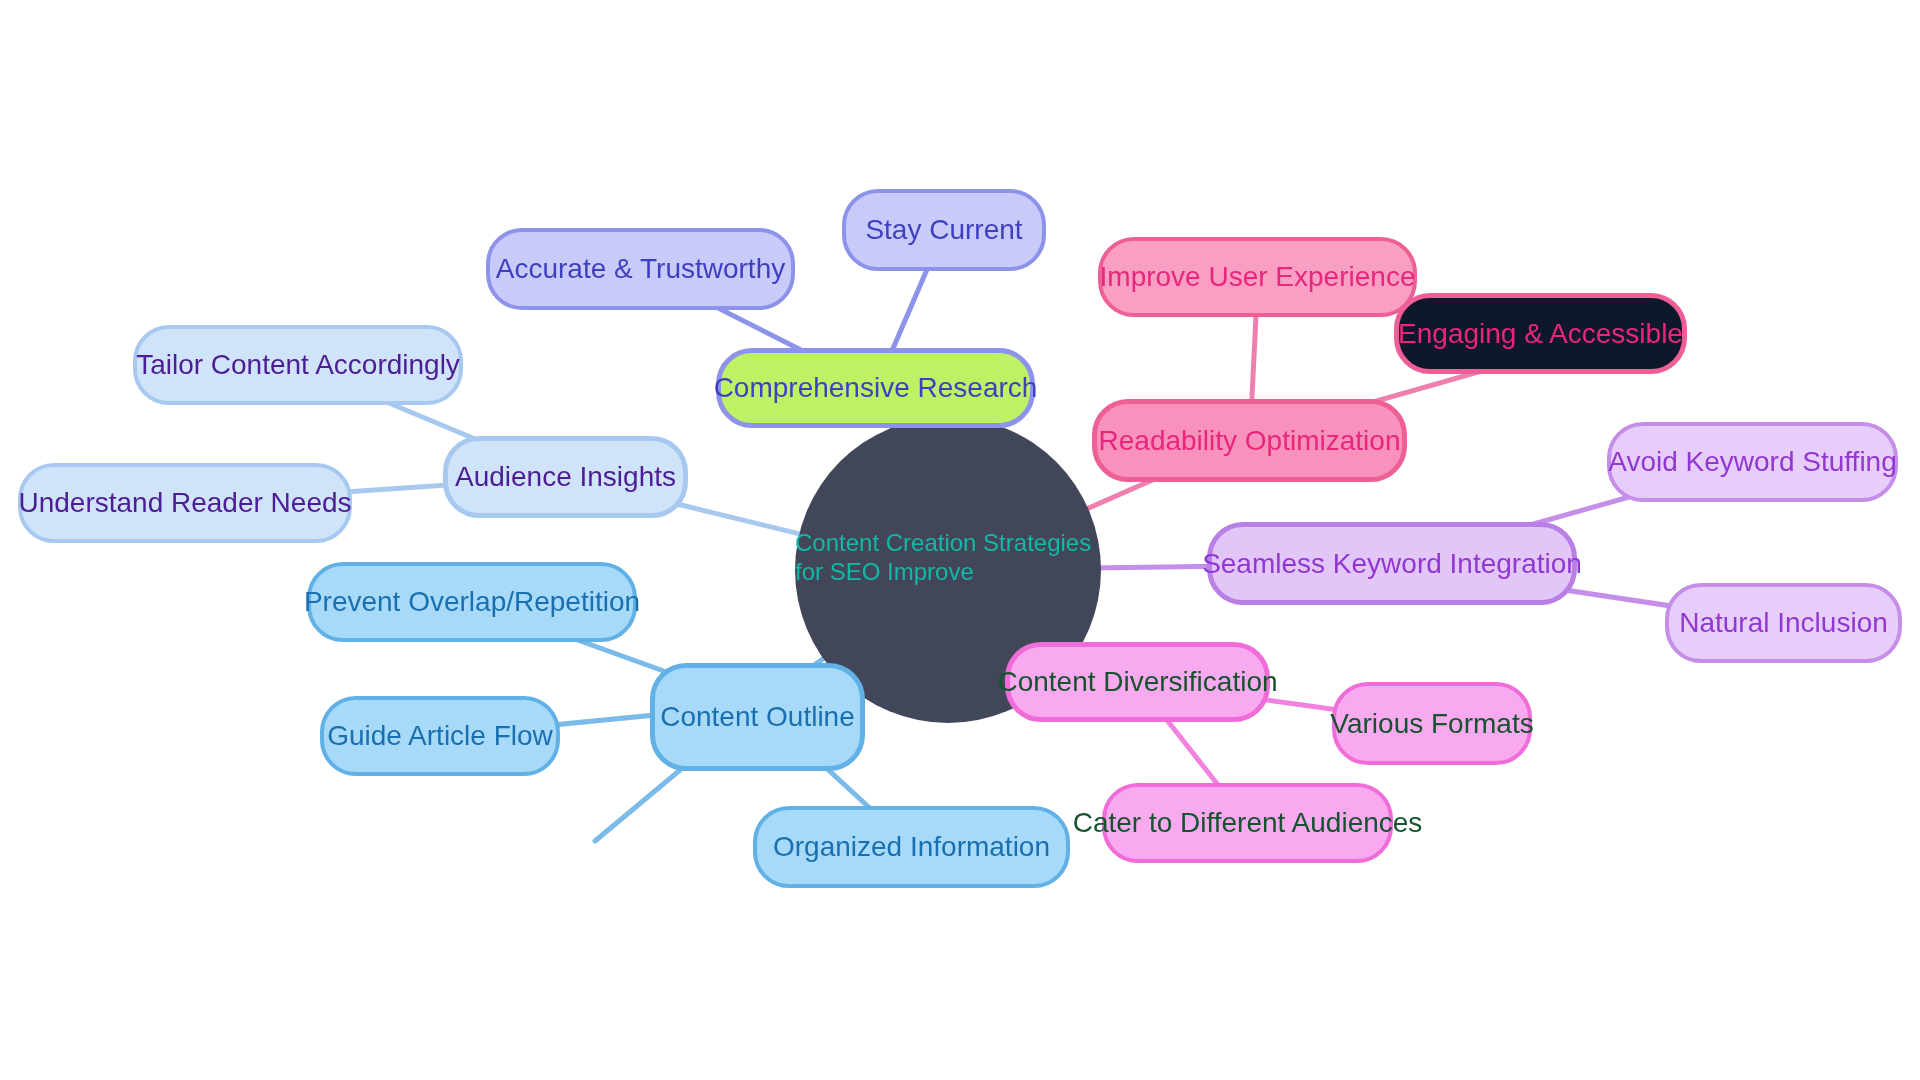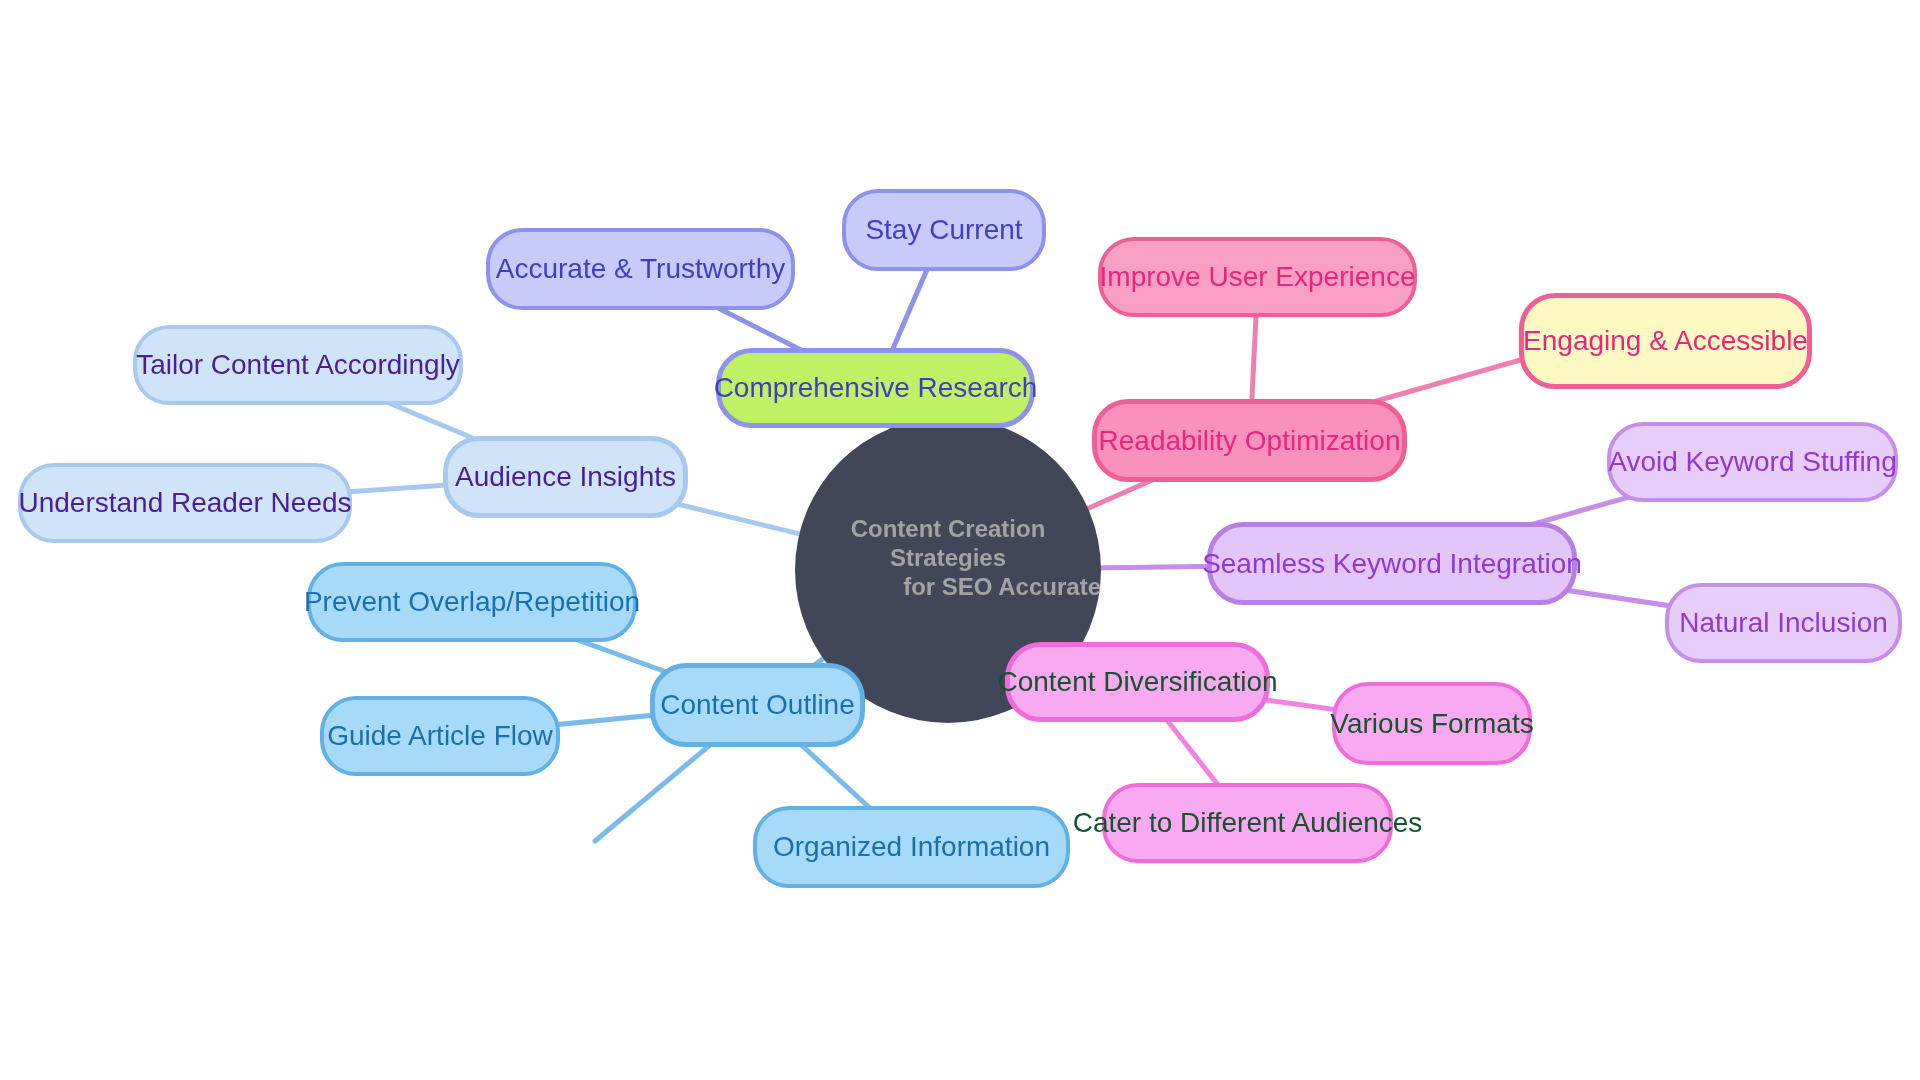--- a/index.html
+++ b/index.html
@@ -16,23 +16,23 @@
   .e-out  { stroke: #7bbbe9; }
   .e-read { stroke: #ef7fae; }
   .e-key  { stroke: #c48ee9; }
   .e-div  { stroke: #f182e0; }
 
   .center-circle {
     position: absolute; left: 795px; top: 417px;
     width: 306px; height: 306px; border-radius: 50%;
     background: #414659;
     display: flex; flex-direction: column;
-    align-items: flex-end; justify-content: center;
-    color: #a3a3a3; font-size: 24px; line-height: 29px;
-    text-align: center; padding-bottom: 26px; box-sizing: border-box; font-weight: bold;
+    align-items: flex-start; justify-content: center;
+    color: #14b8a6; font-size: 24px; line-height: 29px;
+    text-align: center; padding-bottom: 26px; box-sizing: border-box;
   }
 
   .node {
     position: absolute; box-sizing: border-box;
     display: flex; align-items: center; justify-content: center;
     text-align: center; border-radius: 36px;
     font-size: 28px; white-space: nowrap;
   }
   
   .f-res      { background: #c8cafa; border: 4px solid #8d92ea; color: #3f40bf; }
@@ -76,39 +76,39 @@
     <line class="e-key" x1="948" y1="570" x2="1392" y2="564"></line>
     <line class="e-key" x1="1392" y1="564" x2="1753" y2="462"></line>
     <line class="e-key" x1="1392" y1="564" x2="1784" y2="623"></line>
     <line class="e-div" x1="948" y1="570" x2="1137" y2="682"></line>
     <line class="e-div" x1="1137" y1="682" x2="1432" y2="723"></line>
     <line class="e-div" x1="1137" y1="682" x2="1248" y2="823"></line>
   </svg>
 
   <div class="center-circle">
     <div>Content Creation Strategies</div>
-    <div>for SEO Accurate</div>
+    <div>for SEO Improve</div>
   </div>
 
   <div class="node f-res f-res-root" style="left:716px; top:348px; width:319px; height:80px;">Comprehensive Research</div>
   <div class="node f-res" style="left:842px; top:189px; width:204px; height:82px;">Stay Current</div>
   <div class="node f-res" style="left:486px; top:228px; width:309px; height:82px;">Accurate &amp; Trustworthy</div>
 
   <div class="node f-aud f-aud-root" style="left:443px; top:436px; width:245px; height:82px;">Audience Insights</div>
   <div class="node f-aud" style="left:133px; top:325px; width:330px; height:80px;">Tailor Content Accordingly</div>
   <div class="node f-aud" style="left:18px; top:463px; width:334px; height:80px;">Understand Reader Needs</div>
 
-  <div class="node f-out f-out-root" style="left:650px; top:663px; width:215px; height:84px;">Content Outline</div>
+  <div class="node f-out f-out-root" style="left:650px; top:663px; width:215px; height:108px;">Content Outline</div>
   <div class="node f-out" style="left:307px; top:562px; width:330px; height:80px;">Prevent Overlap/Repetition</div>
   <div class="node f-out" style="left:320px; top:696px; width:240px; height:80px;">Guide Article Flow</div>
   <div class="node f-out" style="left:753px; top:806px; width:317px; height:82px;">Organized Information</div>
 
   <div class="node f-read f-read-root" style="left:1092px; top:399px; width:315px; height:83px;">Readability Optimization</div>
   <div class="node f-read" style="left:1098px; top:237px; width:319px; height:80px;">Improve User Experience</div>
-  <div class="node f-read" style="left:1519px; top:293px; width:293px; height:96px; border-width:5px; background:#fef9c3;">Engaging &amp; Accessible</div>
+  <div class="node f-read" style="left:1394px; top:293px; width:293px; height:81px; border-width:5px; background:#0f172a;">Engaging &amp; Accessible</div>
 
   <div class="node f-key f-key-root" style="left:1207px; top:522px; width:370px; height:83px;">Seamless Keyword Integration</div>
   <div class="node f-key" style="left:1607px; top:422px; width:291px; height:80px;">Avoid Keyword Stuffing</div>
   <div class="node f-key" style="left:1665px; top:583px; width:237px; height:80px;">Natural Inclusion</div>
 
   <div class="node f-div f-div-root" style="left:1005px; top:642px; width:265px; height:80px;">Content Diversification</div>
   <div class="node f-div" style="left:1332px; top:682px; width:200px; height:83px;">Various Formats</div>
   <div class="node f-div" style="left:1102px; top:783px; width:291px; height:80px;">Cater to Different Audiences</div>
 
 </div>

